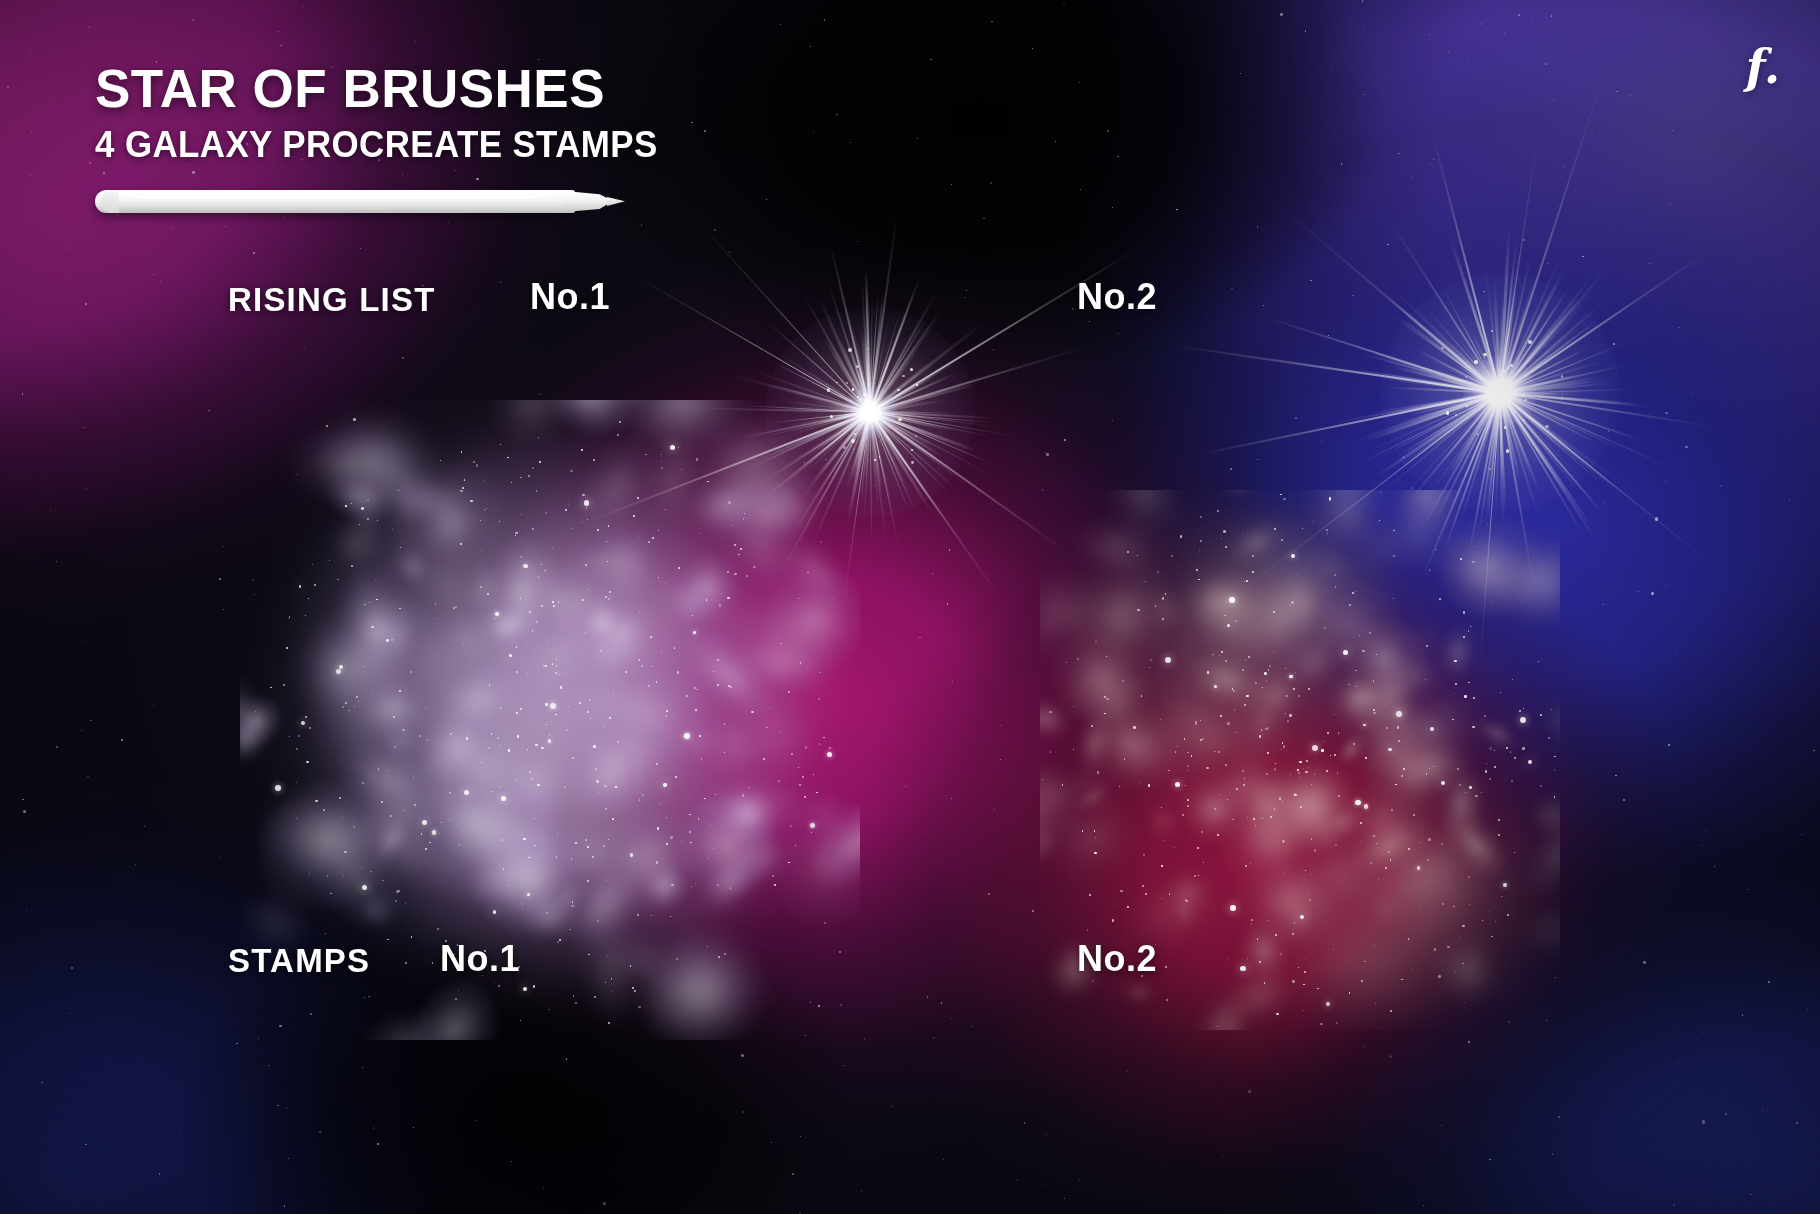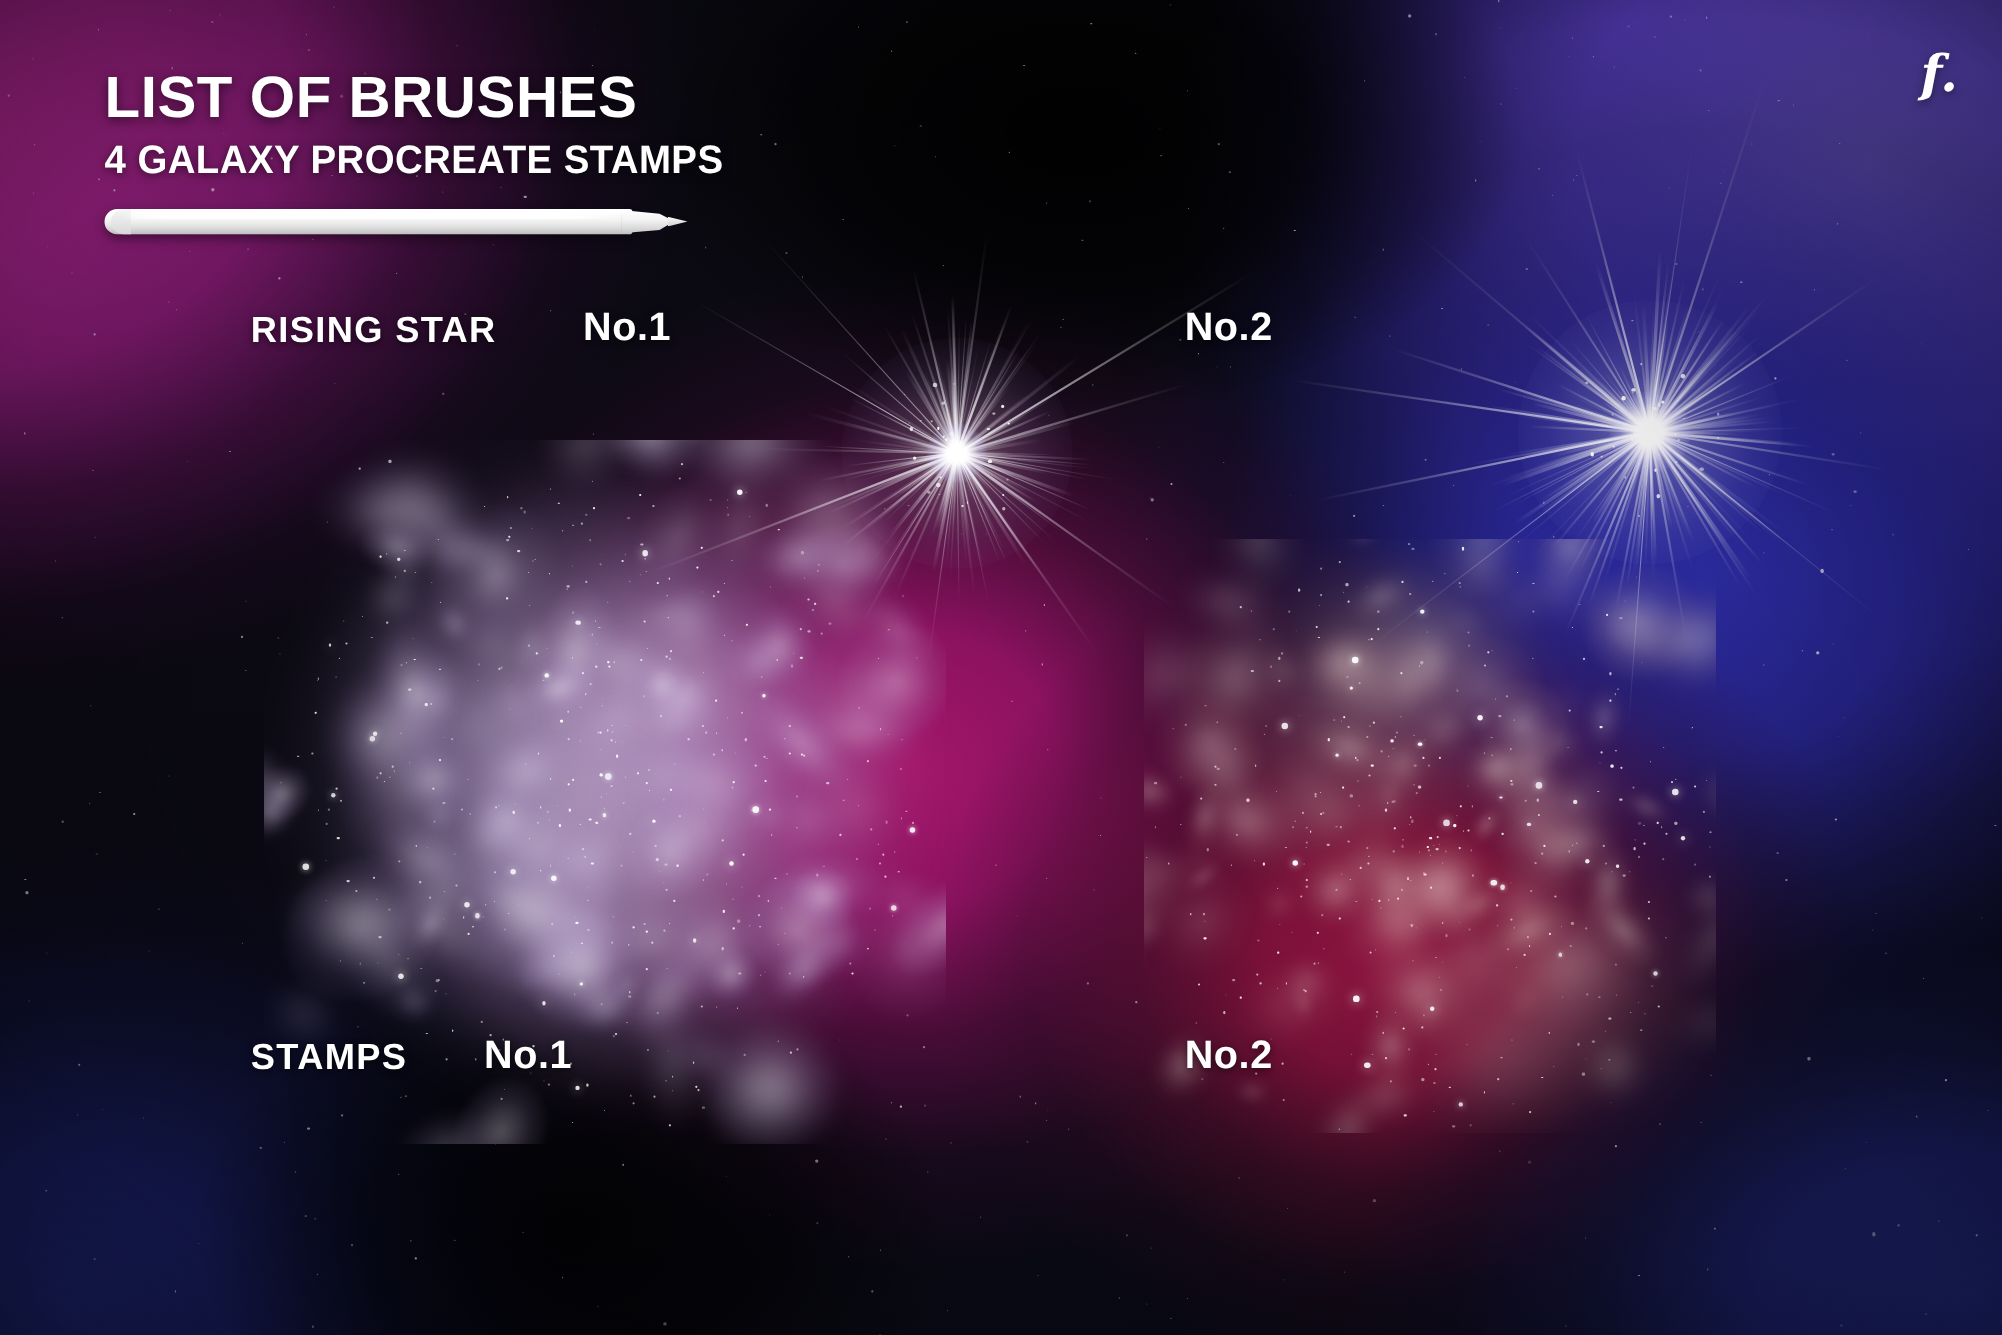--- a/index.html
+++ b/index.html
@@ -2076,34 +2076,34 @@
       <i class="st" style="left:289.7px;top:246.5px;width:1.9px;height:1.9px;opacity:0.49"></i>
       <i class="st" style="left:243.4px;top:219.5px;width:3.8px;height:3.8px;opacity:0.88"></i>
       <i class="st" style="left:226.0px;top:271.5px;width:2.2px;height:2.2px;opacity:0.83"></i>
       <i class="st" style="left:237.0px;top:300.3px;width:1.4px;height:1.4px;opacity:0.78"></i>
       <i class="st" style="left:262.8px;top:236.8px;width:3.1px;height:3.1px;opacity:0.81"></i>
     </div>
 
   <div class="bgl bg-vig"></div>
 
   <div class="header">
-    <h1 class="title">LIST OF BRUSHES</h1>
+    <h1 class="title">STAR OF BRUSHES</h1>
     <h2 class="subtitle">4 GALAXY PROCREATE STAMPS</h2>
   </div>
 
   <div class="pencil">
     <div class="pencil-body"></div>
     <div class="pencil-flat"></div>
     <div class="pencil-hi"></div>
     <div class="pencil-taper"></div>
     <div class="pencil-tip"></div>
   </div>
 
   <div class="logo">f.</div>
 
-  <div class="lbl lbl-rising">RISING STAR</div>
+  <div class="lbl lbl-rising">RISING LIST</div>
   <div class="lbl lbl-rs1">No.1</div>
   <div class="lbl lbl-rs2">No.2</div>
   <div class="lbl lbl-galaxy">STAMPS</div>
   <div class="lbl lbl-g1">No.1</div>
   <div class="lbl lbl-g2">No.2</div>
 
 </div>
 
 </body></html>

